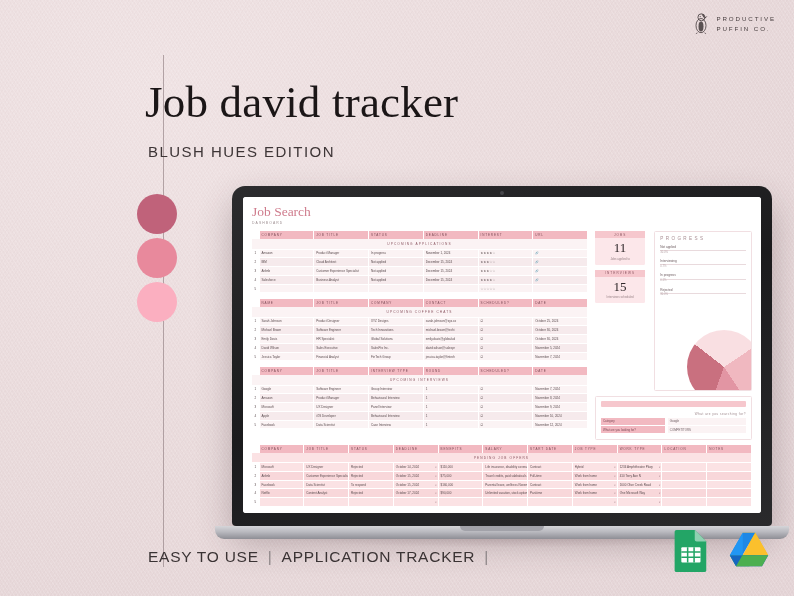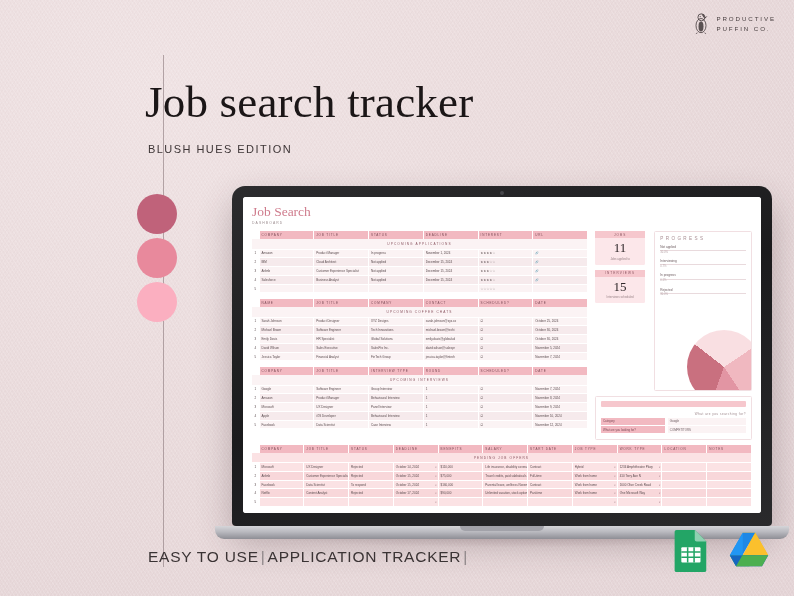--- a/index.html
+++ b/index.html
@@ -68,34 +68,34 @@
     left: 145px; top: 76px;
     font-family: "Liberation Serif", serif;
     font-size: 45px;
     color: #1b1617;
     letter-spacing: .2px;
     z-index: 4;
   }
   .subhead {
     position: absolute;
     left: 148px; top: 143px;
-    font-size: 11px;
+    font-size: 15px;
     letter-spacing: 1.45px;
     color: #3d3536;
     z-index: 4;
   }
 
   
   .footer {
     position: absolute;
     left: 148px; top: 548px;
     font-size: 15.5px;
     letter-spacing: .75px;
     color: #3a3334;
-    display: flex; align-items: center; gap: 2px;
+    display: flex; align-items: center; gap: 9px;
     z-index: 6;
   }
   .footer .sep { color: #8d8587; font-weight: 300; }
 
   .appicons { position:absolute; right:22px; top:528px; display:flex; gap:14px; z-index:7; }
 
   
   .laptop { position: absolute; left: 232px; top: 186px; z-index: 5; }
   .lid {
     width: 540px; height: 340px;
@@ -229,21 +229,21 @@
 <span>PUFFIN CO.</span></div>
 </div>
 
 <div class="vrule"></div>
 <div class="dots">
   <div class="dot" style="background:#c0627a"></div>
   <div class="dot" style="background:#e8899c"></div>
   <div class="dot" style="background:#fbafc0"></div>
 </div>
 
-<div class="headline">Job search tracker</div>
+<div class="headline">Job david tracker</div>
 <div class="subhead">BLUSH HUES EDITION</div>
 
 <div class="shadow"></div>
 <div class="laptop">
   <div class="lid">
     <div class="cam"></div>
     <div class="screen">
 
       <div class="sheet">
         <div class="sheet-title">Job Search</div>

